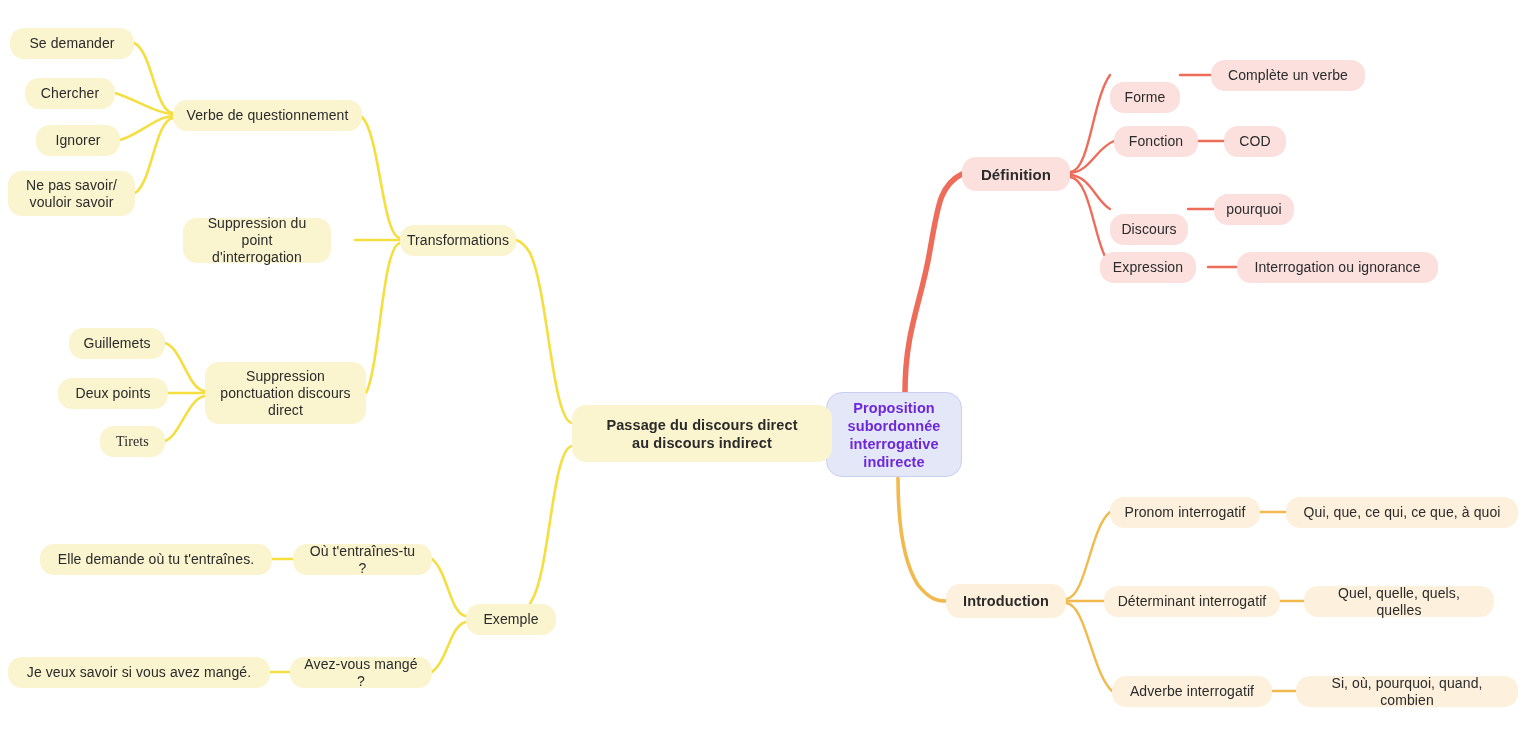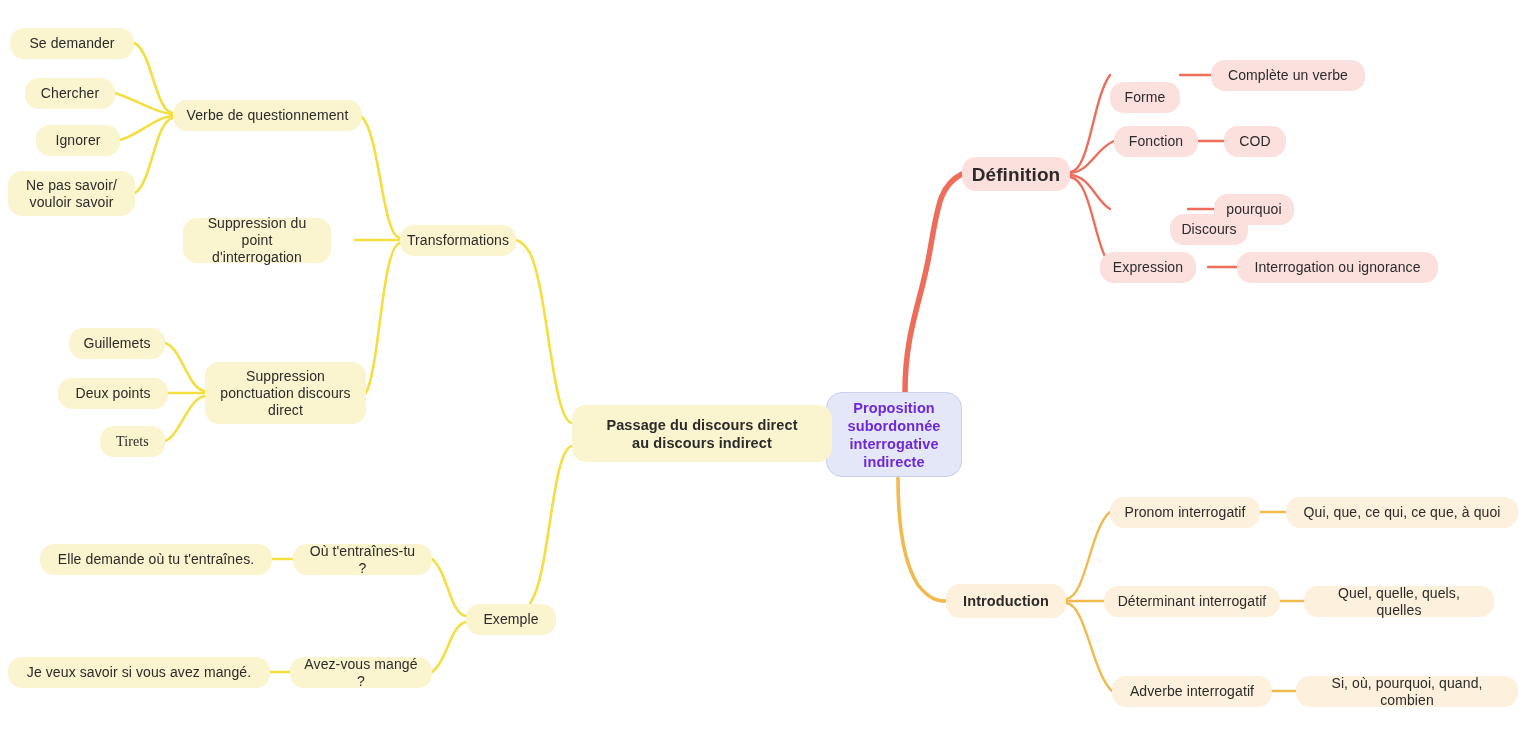--- a/index.html
+++ b/index.html
@@ -49,21 +49,21 @@
     border: 1.4px solid #c9cfee;
     border-radius: 16px;
     font-weight: bold;
     font-size: 14.5px;
     line-height: 18px;
     color: #6d28d9;
   }
   .n-yellow       { background: #faf4cf; }
   .n-yellow-main  { background: #faf4cf; font-weight: bold; font-size: 14.5px; line-height: 18px; }
   .n-pink         { background: #fbe0de; }
-  .n-pink-main    { background: #fbe0de; font-weight: bold; font-size: 19px; }
+  .n-pink-main    { background: #fbe0de; font-weight: bold; font-size: 15px; }
   .n-cream        { background: #fdf0dc; }
   .n-cream-main   { background: #fdf0dc; font-weight: bold; font-size: 14.5px; }
 </style>
 </head>
 <body>
 
 <div id="mindmap">
 
   <svg id="edges" viewBox="0 0 1536 735" width="1536" height="735" xmlns="http://www.w3.org/2000/svg">
     <g fill="none" stroke-linecap="round" stroke-linejoin="round">
@@ -135,21 +135,21 @@
     <span>Complète un verbe</span>
   </div>
 
   <div class="node n-pink" style="left:1114px; top:126px; width:84px; height:31px;">
     <span>Fonction</span>
   </div>
   <div class="node n-pink" style="left:1224px; top:126px; width:62px; height:31px;">
     <span>COD</span>
   </div>
 
-  <div class="node n-pink" style="left:1170px; top:194px; width:78px; height:31px;margin-top:20px;">
+  <div class="node n-pink" style="left:1110px; top:194px; width:78px; height:31px;margin-top:20px;">
     <span>Discours</span>
   </div>
   <div class="node n-pink" style="left:1214px; top:194px; width:80px; height:31px;">
     <span>pourquoi</span>
   </div>
 
   <div class="node n-pink" style="left:1100px; top:252px; width:96px; height:31px;">
     <span>Expression</span>
   </div>
   <div class="node n-pink" style="left:1237px; top:252px; width:201px; height:31px;">

